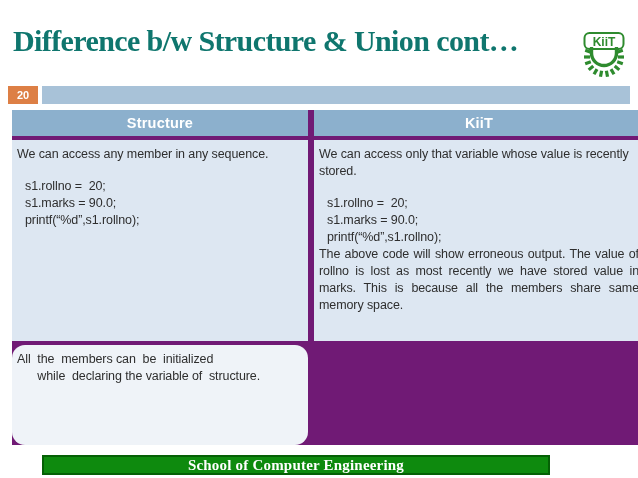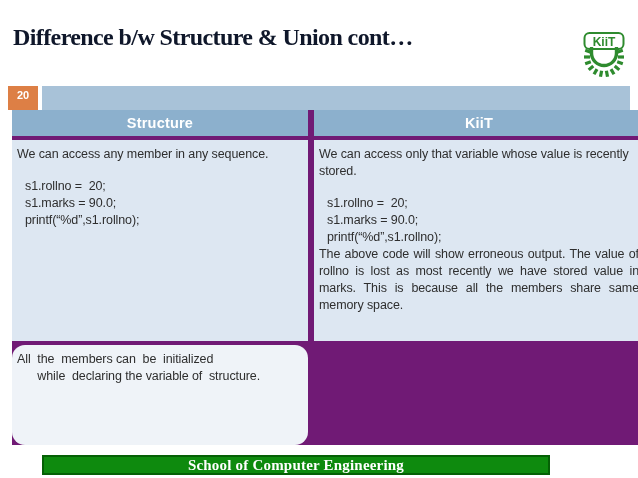--- a/index.html
+++ b/index.html
@@ -2,30 +2,30 @@
 <html><head>
 <meta charset="utf-8">
 <style>
   html,body { margin:0; padding:0; background:#ffffff; }
   .slide {
     position:relative; width:638px; height:478px; background:#ffffff;
     overflow:hidden; font-family:"Liberation Sans",sans-serif;
   }
   .title {
     position:absolute; left:13px; top:24px; margin:0; white-space:nowrap;
-    font-family:"Liberation Serif",serif; font-weight:700; font-size:24px;
-    letter-spacing:-0.6px; color:#0f172a;
+    font-family:"Liberation Serif",serif; font-weight:700; font-size:30px;
+    letter-spacing:-0.6px; color:#0f766e;
   }
   .logo { position:absolute; right:7px; top:29px; width:54px; height:56px; }
   .lg-box { fill:none; stroke:#2e8b2e; stroke-width:2; }
   .lg-text { fill:#2e8b2e; font-family:"Liberation Sans",sans-serif; font-size:12px; font-weight:700; text-anchor:middle; }
   .lg-u { fill:none; stroke:#2e8b2e; stroke-width:3.4; }
   .lg-teeth line { stroke:#2e8b2e; stroke-width:3.2; }
 
-  .strip { position:absolute; left:8px; right:8px; top:86px; height:24px; display:flex; }
+  .strip { position:absolute; left:8px; right:8px; top:86px; height:18px; display:flex; }
   .badge {
     width:30px; background:#dd7f45; color:#ffffff; text-align:center;
     font-size:11px; line-height:18px; font-weight:700;
   }
   .bar { flex:1; margin-left:4px; background:#a8c2d8; }
 
   .tbl {
     position:absolute; left:12px; top:110px; width:632px;
     display:grid; grid-template-columns:296px 1fr; grid-template-rows:26px 201px 100px;
     gap:4px 6px; background:#701a75;

